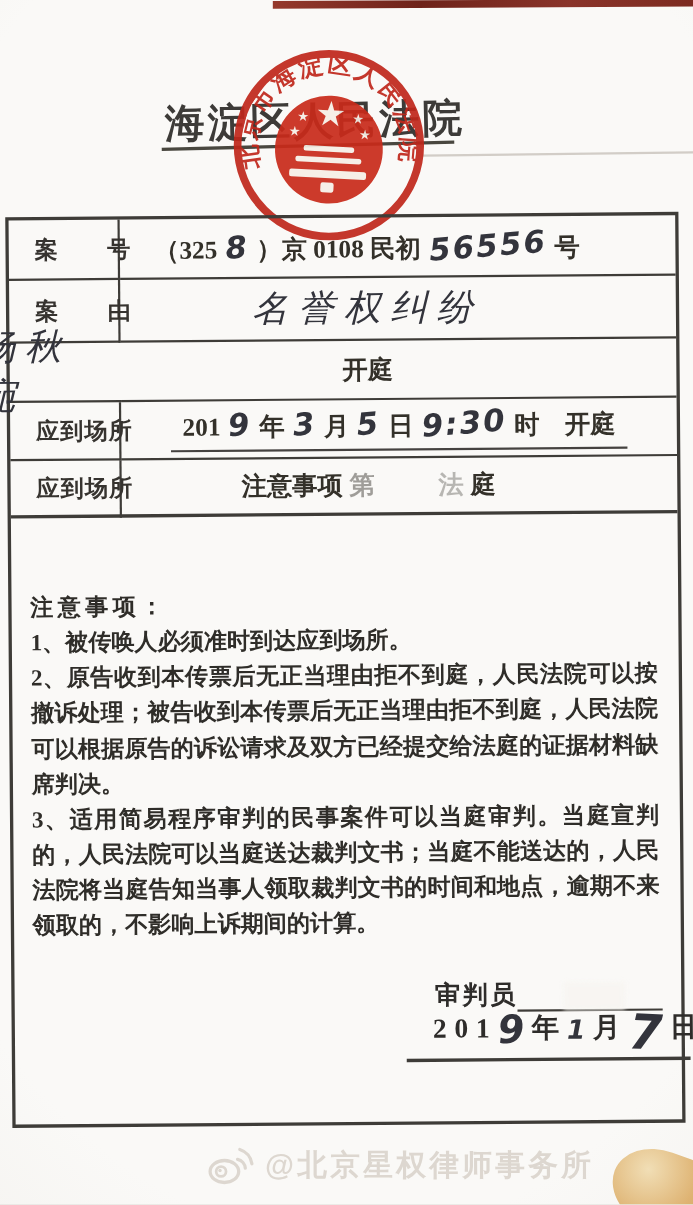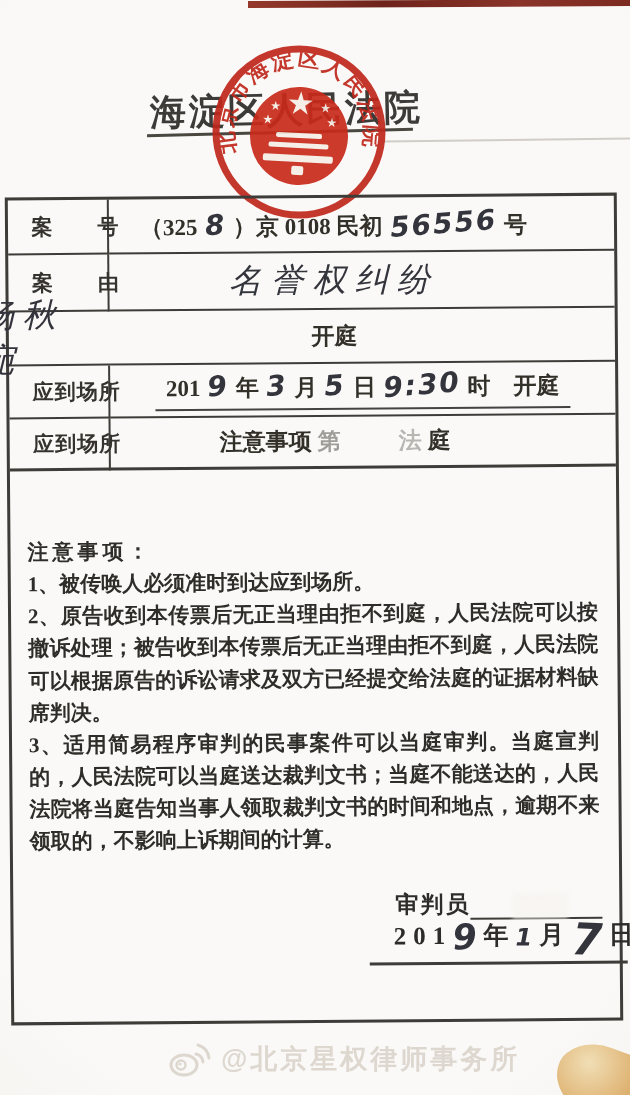--- a/index.html
+++ b/index.html
@@ -50,21 +50,21 @@
   .sig-line::after{content:"";position:absolute;left:32%;top:-4px;width:42%;height:26px;
     background:rgba(247,245,242,.9);filter:blur(2px);}
   .date{position:absolute;left:380px;top:724px;font-size:25px;font-weight:600;
     letter-spacing:7px;white-space:nowrap;line-height:30px;}
   .date .hw{line-height:0;position:relative;}
   .date .hw-y{font-size:35px;top:5px;transform:rotate(-3deg);}
   .date .hw-m{font-size:24px;top:2px;}
   .date .hw-d{font-size:44px;top:12px;transform:rotate(3deg);}
   .date-underline{position:absolute;left:356px;top:765px;width:258px;height:3px;background:#3e3c38;}
   
-  .watermark{position:absolute;left:168px;top:1040px;display:flex;align-items:center;gap:9px;
+  .watermark{position:absolute;left:188px;top:1040px;display:flex;align-items:center;gap:9px;
     color:#dcd6ce;opacity:.95;}
   .watermark .txt{font-family:"Liberation Sans",sans-serif;font-size:27px;font-weight:700;
     letter-spacing:3px;}
   
   .corner-blob{position:absolute;right:-20px;bottom:-24px;width:95px;height:72px;
     border-radius:60% 45% 15% 70%;transform:rotate(20deg);opacity:.8;
     background:radial-gradient(circle at 30% 30%, #efd8a6, #d8a252 55%, #c18a38);}
 </style>
 </head>
 <body>

